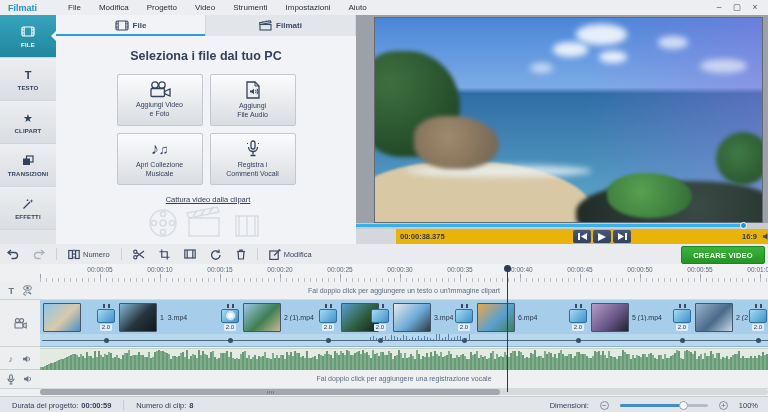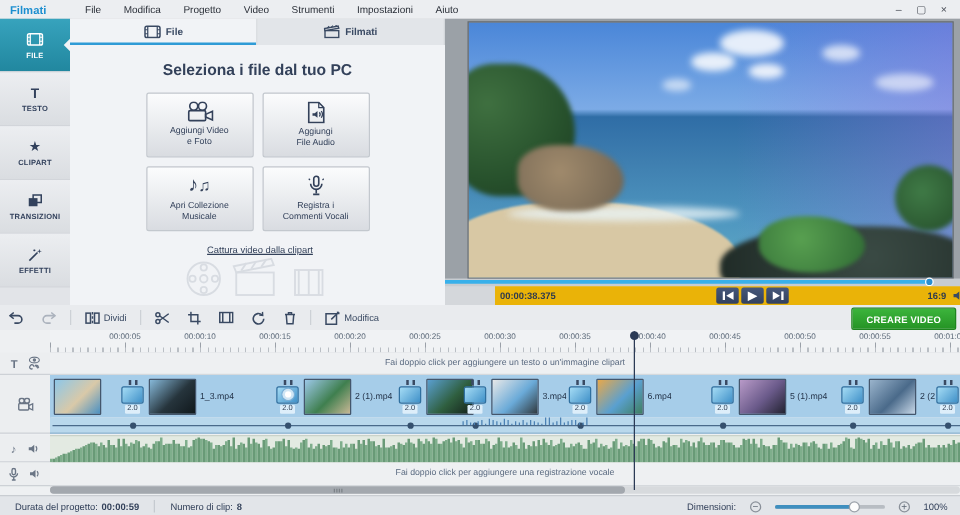--- a/index.html
+++ b/index.html
@@ -349,21 +349,21 @@
           <path d="M10.5 3.5 H4.5 a3 3 0 0 0 0 6 H7.5"></path>
         </svg>
     </div>
     <div class="tsep"></div>
     <div class="tool">
       <svg width="12" height="11" viewBox="0 0 12 11" fill="none" stroke="#3a4a63" stroke-width="1.2">
           <rect x="0.8" y="1.5" width="3.6" height="8"></rect>
           <rect x="7.6" y="1.5" width="3.6" height="8"></rect>
           <path d="M6 0.5 V10.5" stroke-dasharray="2 1.5"></path>
         </svg>
-      <span>Dividi</span>
+      <span>Numero</span>
     </div>
     <div class="tsep"></div>
     <div class="tool">
       <svg width="12" height="11" viewBox="0 0 12 11" fill="none" stroke="#3a4a63" stroke-width="1.2">
           <circle cx="2.3" cy="2.8" r="1.6"></circle>
           <circle cx="2.3" cy="8.2" r="1.6"></circle>
           <path d="M3.6 3.6 L11 9 M3.6 7.4 L11 2"></path>
         </svg>
     </div>
     <div class="tool">

